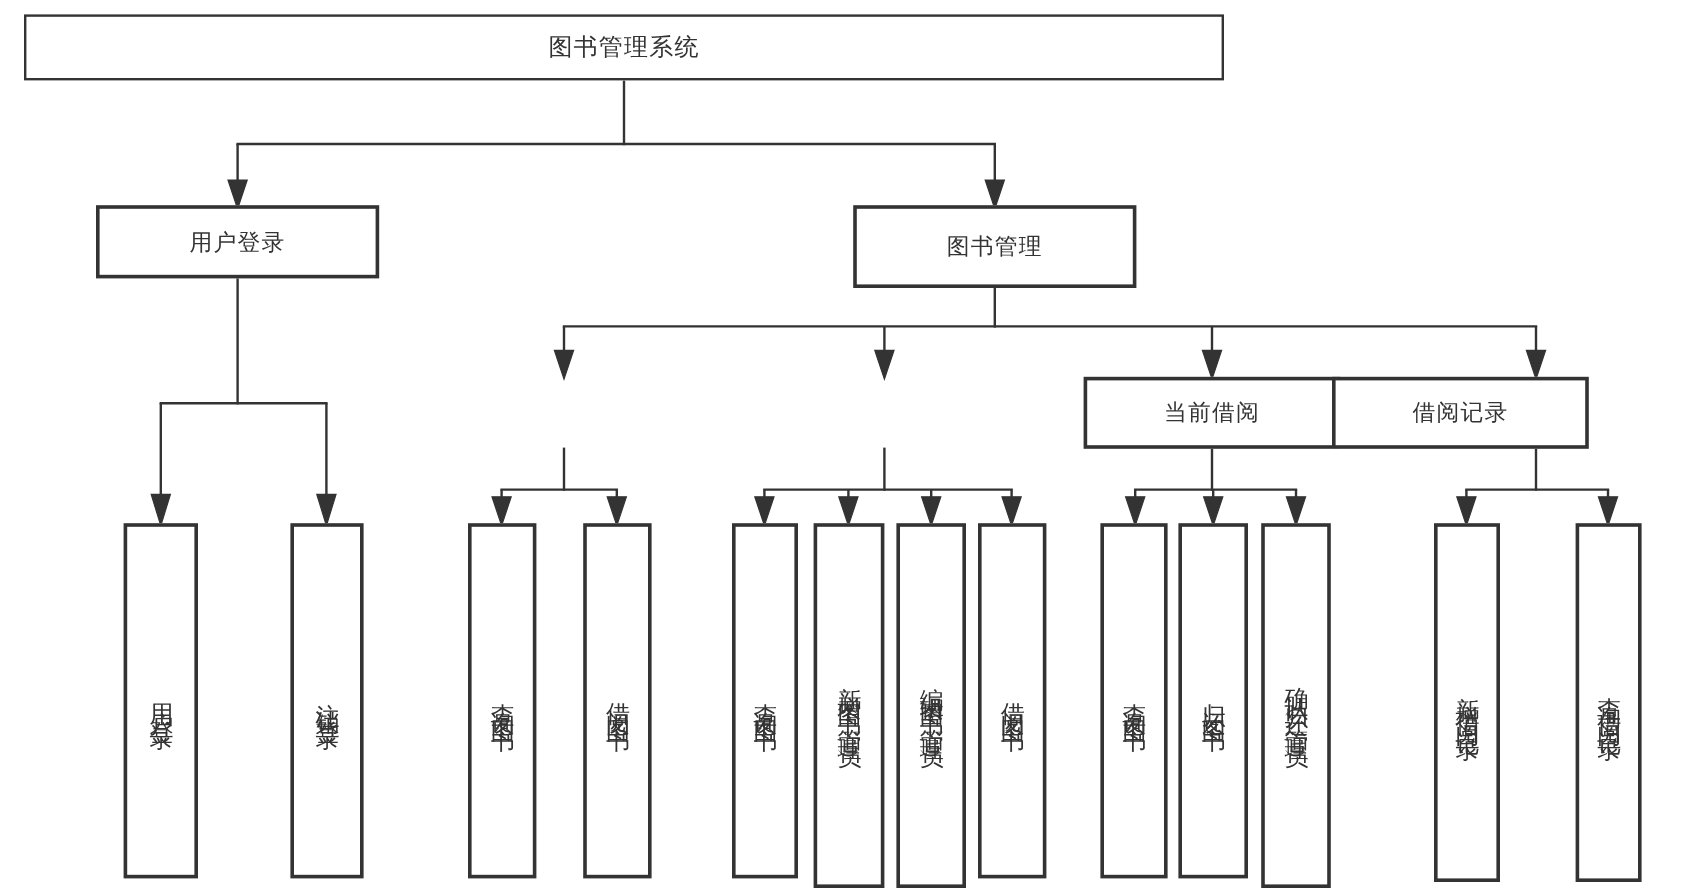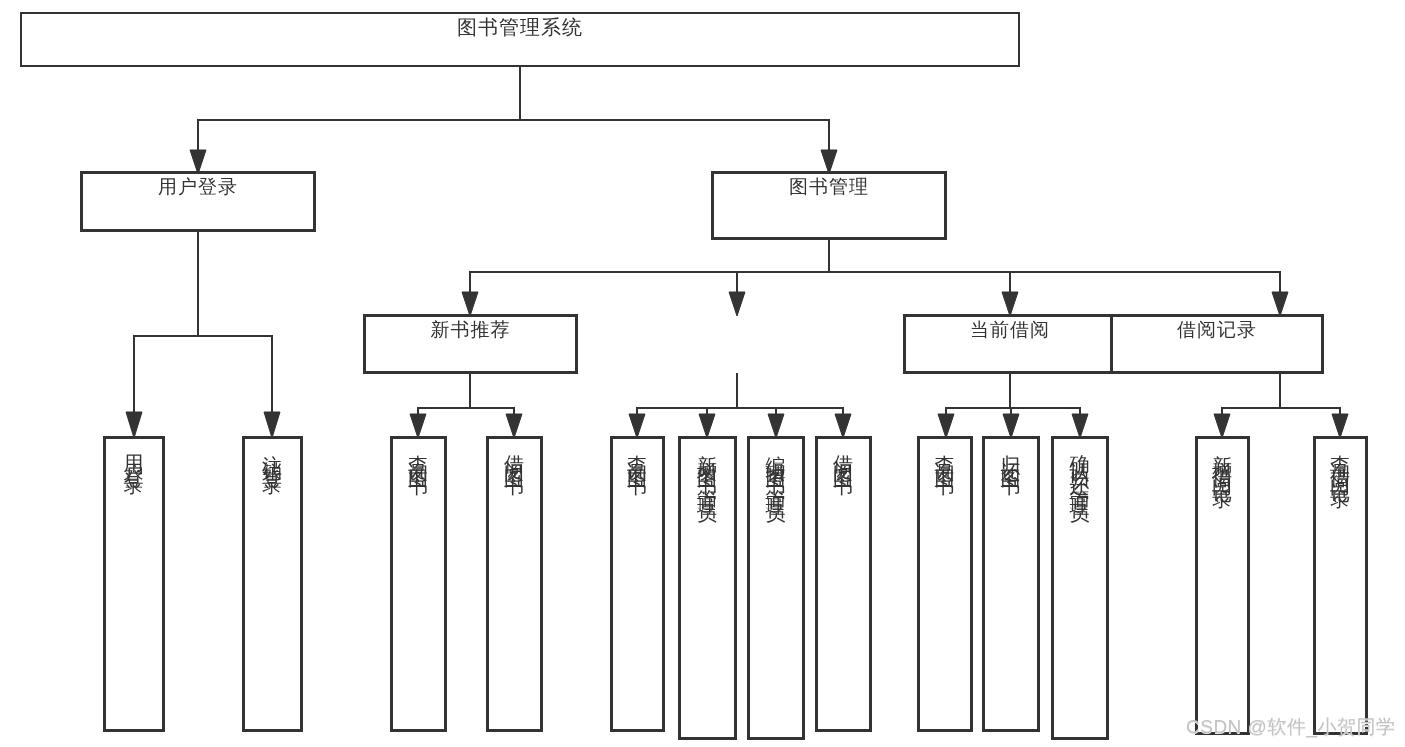--- a/index.html
+++ b/index.html
@@ -19,20 +19,21 @@
   }
   .connector-layer line{stroke:#333333;stroke-width:2;}
   .connector-layer polygon{fill:#333333;stroke:#333333;}
   .node{
     position:absolute;
     box-sizing:border-box;
     background:#ffffff;
     border:3px solid #333333;
     color:#333333;
     display:flex;
+    align-items:center;
     justify-content:center;
     z-index:2;
     font-size:19px;
     letter-spacing:1px;
   }
   .node.top{border-width:2px;font-size:20px;}
   .vtext{
     writing-mode:vertical-rl;
     text-orientation:mixed;
     letter-spacing:7px;
@@ -136,23 +137,20 @@
     <span>图书管理系统</span>
   </div>
 
   <div class="node" style="left:80px;top:171px;width:236px;height:61px">
     <span>用户登录</span>
   </div>
   <div class="node" style="left:711px;top:171px;width:236px;height:69px">
     <span>图书管理</span>
   </div>
 
-  <div class="node" style="left:363px;top:314px;width:215px;height:60px">
-    <span>新书推荐</span>
-  </div>
   <div class="node" style="left:903px;top:314px;width:214px;height:60px">
     <span>当前借阅</span>
   </div>
   <div class="node" style="left:1110px;top:314px;width:214px;height:60px">
     <span>借阅记录</span>
   </div>
 
   <div class="node" style="left:103px;top:436px;width:62px;height:296px">
     <span class="vtext">用户登录</span>
   </div>
@@ -190,15 +188,14 @@
     <span class="vtext">确认归还（管理员）</span>
   </div>
 
   <div class="node" style="left:1195px;top:436px;width:55px;height:299px">
     <span class="vtext">新增借阅记录</span>
   </div>
   <div class="node" style="left:1313px;top:436px;width:55px;height:299px">
     <span class="vtext">查询借阅记录</span>
   </div>
 
-  <div class="watermark">CSDN @软件_小贺同学</div>
 
 </div>
 
 </body></html>

